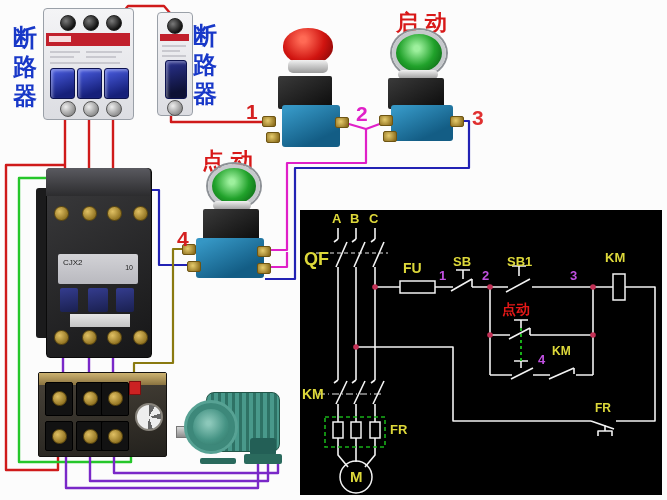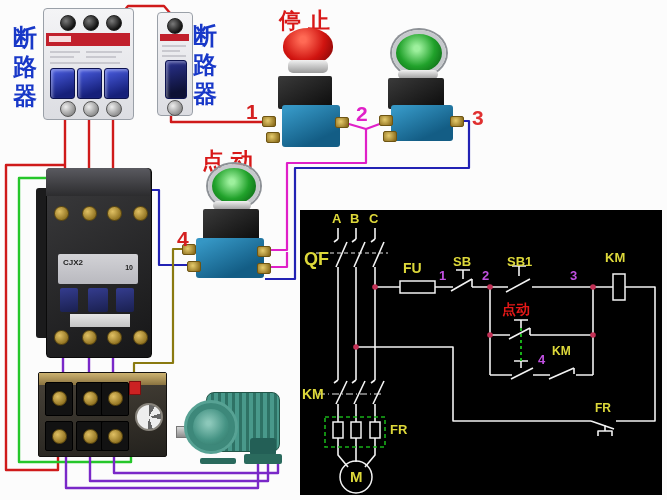--- a/index.html
+++ b/index.html
@@ -35,21 +35,21 @@
   .btn-black{position:absolute;background:linear-gradient(150deg,#3a3a3a,#0b0b0b);border-radius:2px;}
   .btn-blue{position:absolute;background:linear-gradient(155deg,#3596c4 10%,#135d85 75%);border-radius:3px;}
   .nub{position:absolute;width:12px;height:9px;border-radius:2px;
        background:radial-gradient(circle at 40% 40%,#e6cc6e,#8c6d1d 85%);border:1px solid #6e5513;}
 
   
   .ctr{background:linear-gradient(150deg,#3c3c3e,#161617);border-radius:4px;border:1px solid #0a0a0a;}
   .brass{position:absolute;width:13px;height:13px;border-radius:50%;
          background:radial-gradient(circle at 35% 35%,#e0c063,#8a6c1c 80%);border:1px solid #5f4a10;}
   .faceplate{position:absolute;background:linear-gradient(180deg,#d2d2d6,#b9b9bf);border-radius:2px;
-             color:#222;font-size:8px;font-weight:bold;text-align:right;}
+             color:#222;font-size:8px;font-weight:normal;text-align:right;}
   .bluepad{position:absolute;background:linear-gradient(170deg,#343c8e,#1a2050);border-radius:2px;}
   .whiteband{position:absolute;background:linear-gradient(180deg,#e6e6e6,#c4c4c4);}
   .ear{position:absolute;background:#1b1b1c;border-radius:3px;}
 
   
   .relay{background:linear-gradient(170deg,#4a443a,#23211d);border-radius:2px;border:1px solid #141210;}
   .relay .goldtop{position:absolute;left:0;top:0;width:100%;height:12px;
                   background:linear-gradient(180deg,#cdb372,#8a7340);}
   .tblock{position:absolute;background:#121212;border-radius:2px;border:1px solid #000;}
   .dial{position:absolute;width:24px;height:24px;border-radius:50%;background:
@@ -149,31 +149,31 @@
     <span>断</span>
     <span>路</span>
     <span>器</span>
   </div>
   <div class="abs vlabel" style="left:193px;top:21px;">
     <span>断</span>
     <span>路</span>
     <span>器</span>
   </div>
 
-  <div class="abs redlabel" style="left:279px;top:6px;">停止</div>
   <div>
     <div class="abs head-red" style="left:283px;top:28px;width:50px;height:36px;"></div>
     <div class="abs collar" style="left:288px;top:60px;width:40px;height:13px;"></div>
     <div class="abs btn-black" style="left:278px;top:76px;width:54px;height:33px;"></div>
     <div class="abs btn-blue" style="left:282px;top:105px;width:58px;height:42px;"></div>
     <div class="abs nub" style="left:262px;top:116px;"></div>
     <div class="abs nub" style="left:266px;top:132px;"></div>
     <div class="abs nub" style="left:335px;top:117px;"></div>
   </div>
 
+  <div class="abs redlabel" style="left:396px;top:8px;">启动</div>
   <div>
     <div class="abs head-grn" style="left:392px;top:30px;width:46px;height:38px;"></div>
     <div class="abs collar" style="left:398px;top:70px;width:40px;height:9px;"></div>
     <div class="abs btn-black" style="left:388px;top:78px;width:56px;height:31px;"></div>
     <div class="abs btn-blue" style="left:391px;top:105px;width:62px;height:36px;"></div>
     <div class="abs nub" style="left:379px;top:115px;"></div>
     <div class="abs nub" style="left:383px;top:131px;"></div>
     <div class="abs nub" style="left:450px;top:116px;"></div>
   </div>
 

